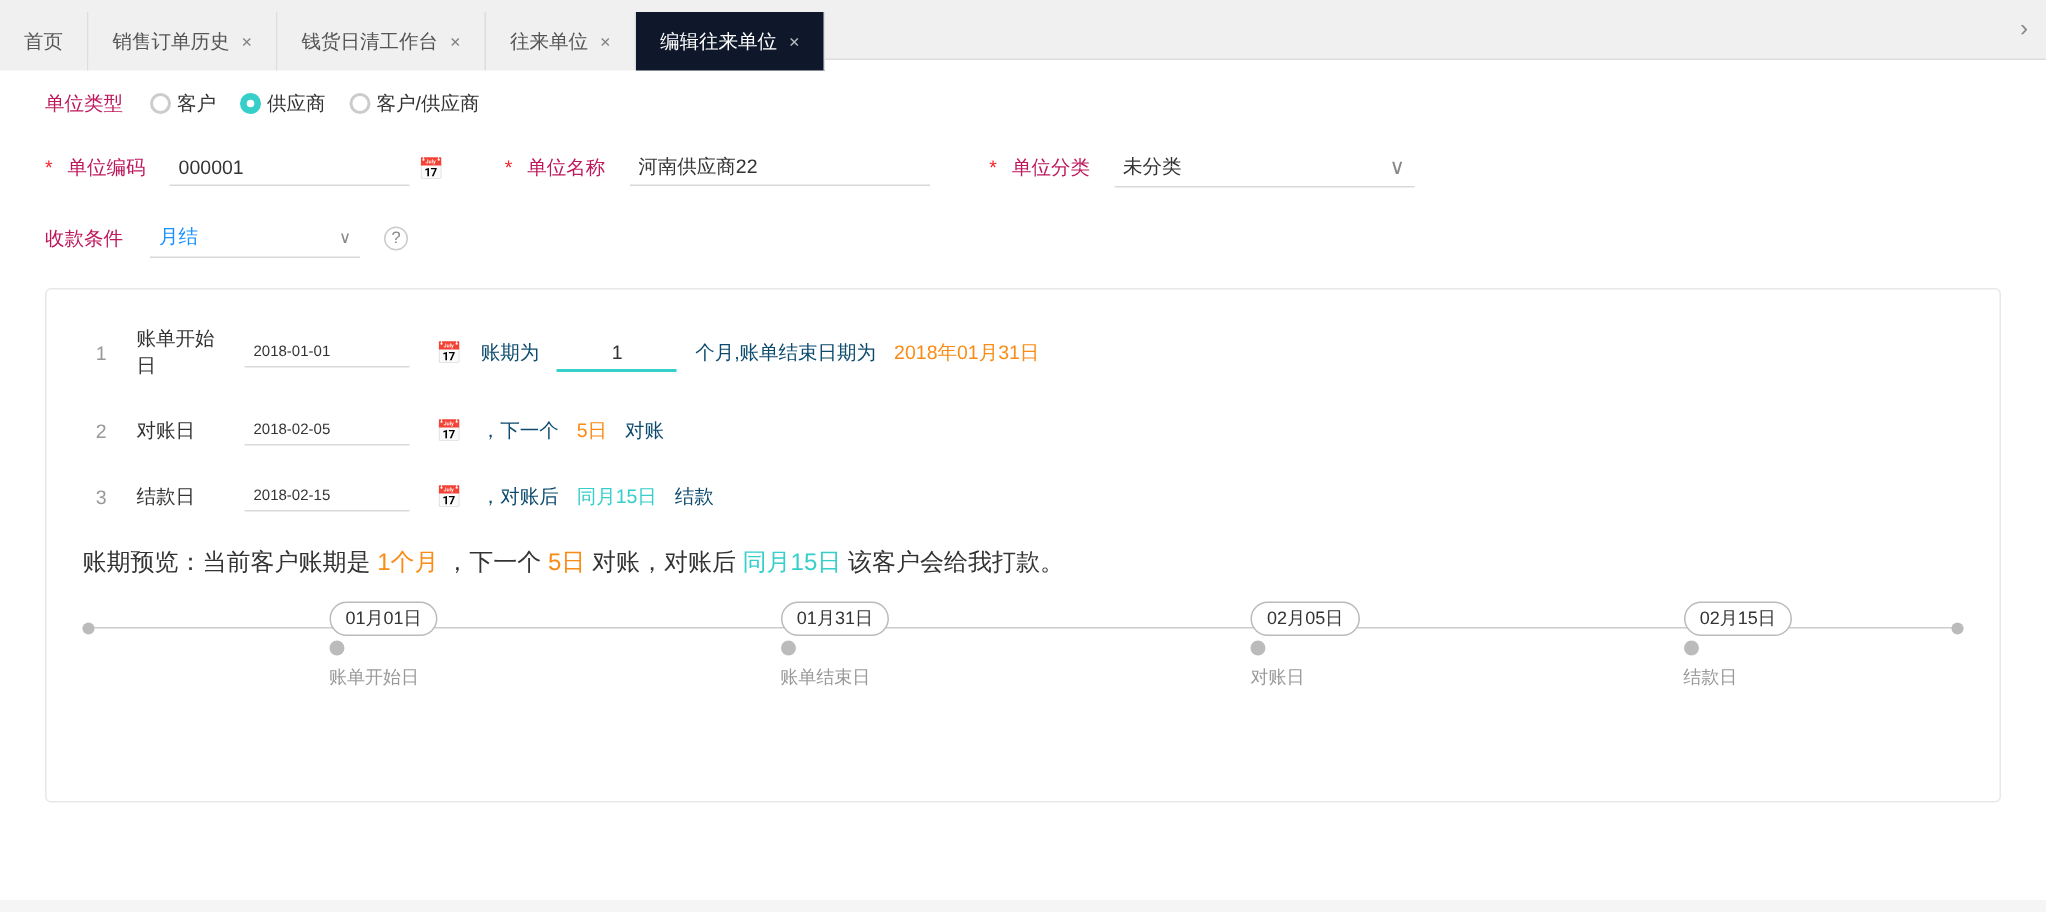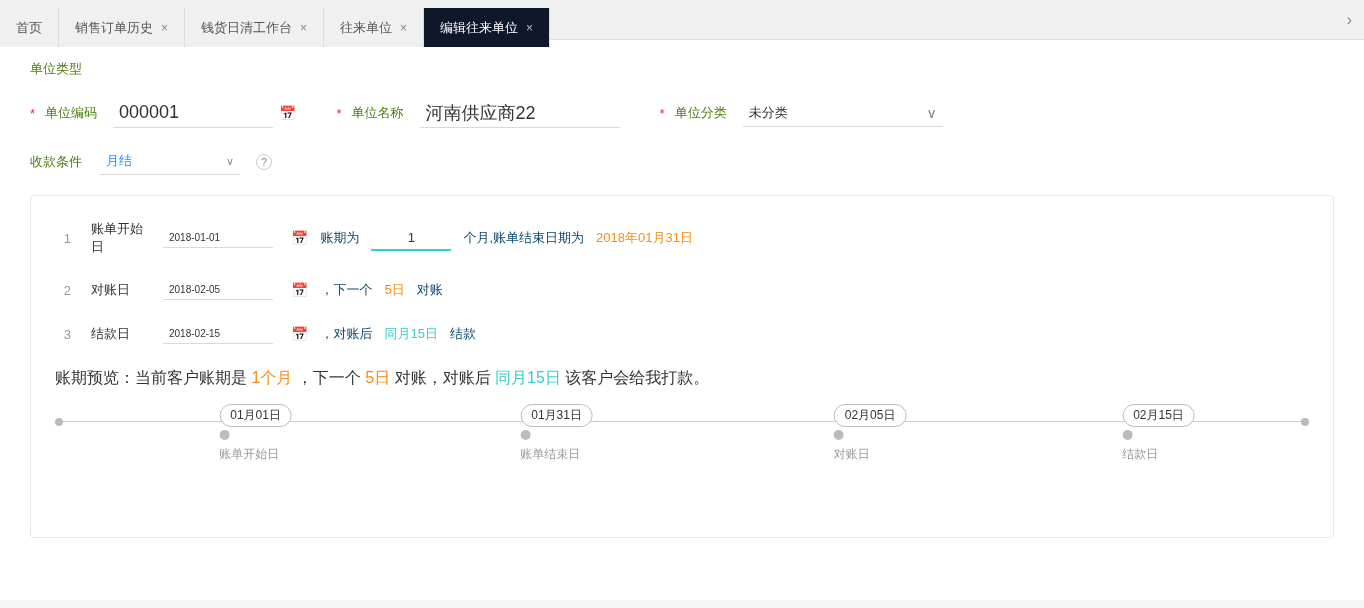--- a/index.html
+++ b/index.html
@@ -55,21 +55,21 @@
     
     .form-row {
       display: flex;
       align-items: center;
       margin-bottom: 20px;
       flex-wrap: wrap;
       gap: 10px;
     }
 
     .form-label {
-      color: #4d7c0f;
+      color: #be185d;
       margin-right: 8px;
       white-space: nowrap;
     }
     .required-star {
       color: #f5222d;
       margin-right: 2px;
     }
 
     
     .radio-group {
@@ -117,21 +117,21 @@
     .input-wrapper {
       position: relative;
       display: flex;
       align-items: center;
     }
     .text-input {
       border: none;
       border-bottom: 1px solid #d9d9d9;
       outline: none;
       padding: 4px 6px;
-      font-size: 18px;
+      font-size: 13px;
       color: #333;
       background: transparent;
       width: 160px;
     }
     .calendar-icon {
       color: #36cfc9;
       margin-left: 6px;
       cursor: pointer;
       font-size: 14px;
     }
@@ -351,20 +351,34 @@
     <span>编辑往来单位</span>
     <span class="close-icon">×</span>
   </div>
   <div class="tab-more">›</div>
 </div>
 
 <div class="main-content">
 
   <div class="form-row">
     <span class="form-label">单位类型</span>
+    <div class="radio-group">
+      <label class="radio-item">
+        <span class="radio-circle"></span>
+        <span>客户</span>
+      </label>
+      <label class="radio-item">
+        <span class="radio-circle checked"></span>
+        <span>供应商</span>
+      </label>
+      <label class="radio-item">
+        <span class="radio-circle"></span>
+        <span>客户/供应商</span>
+      </label>
+    </div>
   </div>
 
   <div class="form-row">
     <div class="field-group">
       <span class="required-star">*</span>
       <span class="form-label">单位编码</span>
       <div class="input-wrapper">
         <input class="text-input" type="text" value="000001" style="">
         <span class="calendar-icon">📅</span>
       </div>

